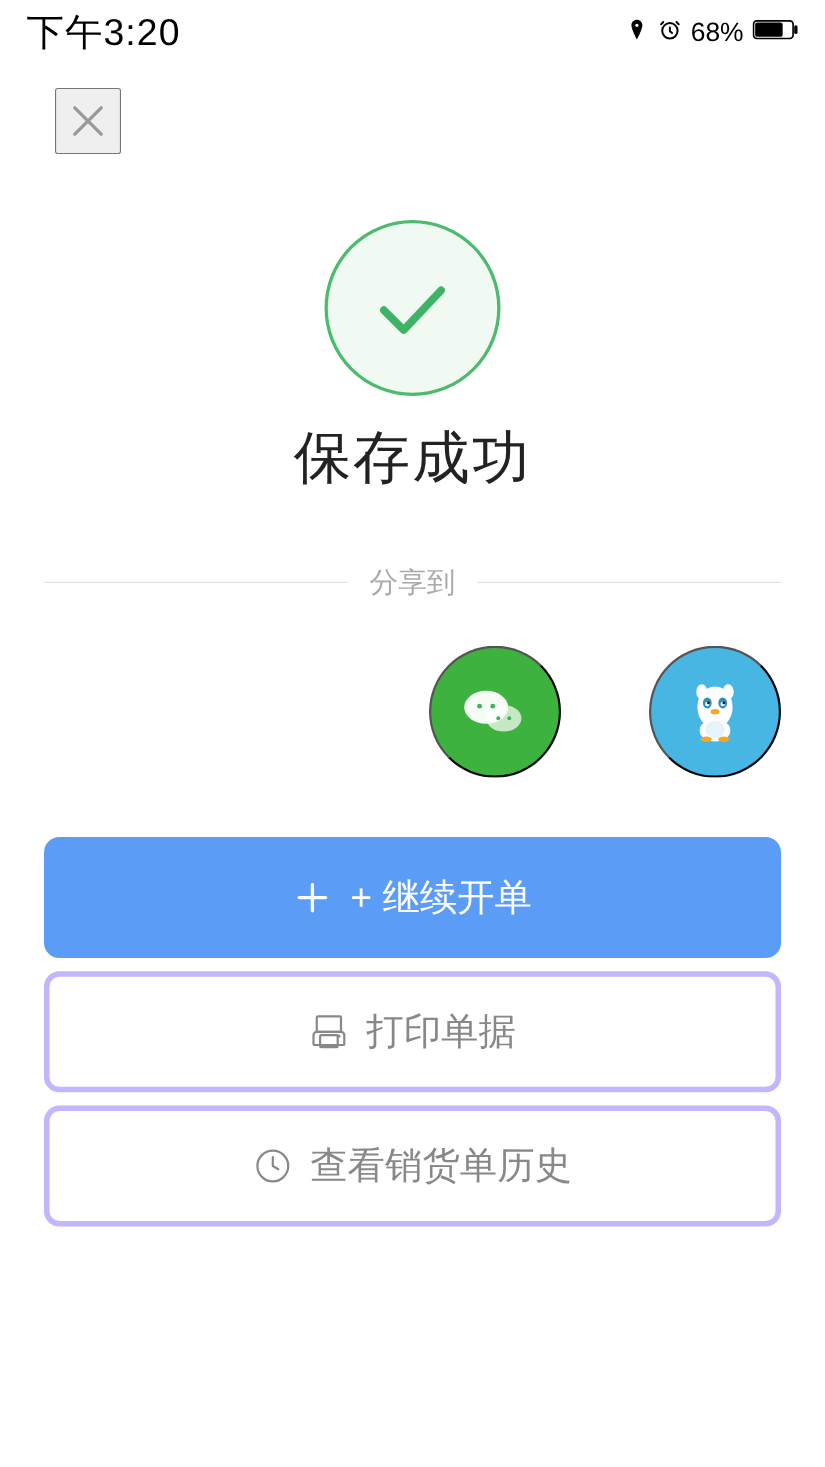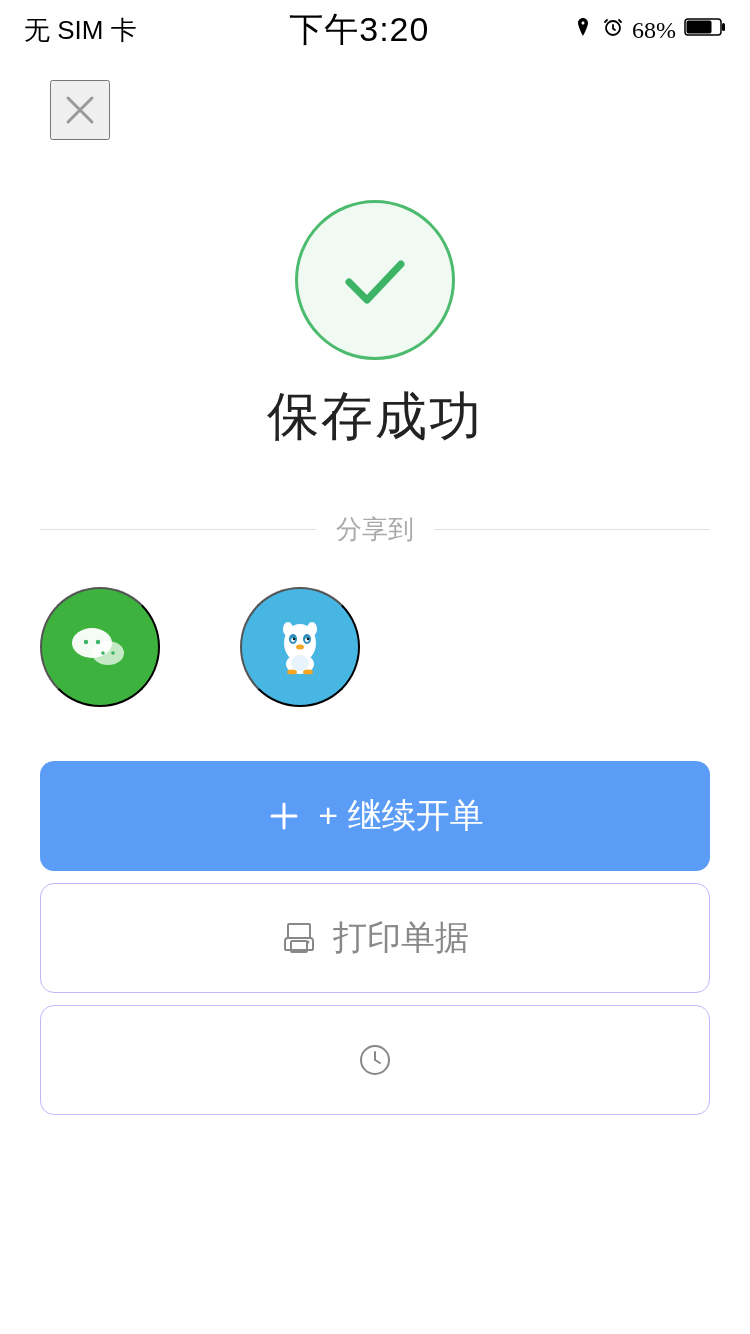--- a/index.html
+++ b/index.html
@@ -42,21 +42,20 @@
       color: #000;
       letter-spacing: 1px;
     }
 
     .status-right {
       display: flex;
       align-items: center;
       gap: 8px;
       font-size: 24px;
       color: #000;
-      font-family: Liberation Serif, serif;
     }
 
     
     .main-content {
       flex: 1;
       display: flex;
       flex-direction: column;
       align-items: center;
       padding: 0 40px;
     }
@@ -105,21 +104,21 @@
       color: #222;
       letter-spacing: 2px;
     }
 
     
     .share-section {
       width: 100%;
       margin-top: 60px;
       display: flex;
       flex-direction: column;
-      align-items: flex-start;
+      align-items: flex-end;
     }
 
     .share-divider {
       width: 100%;
       display: flex;
       align-items: center;
       gap: 20px;
       margin-bottom: 40px;
     }
 
@@ -188,44 +187,33 @@
 
     .action-btn-primary {
       background: #5b9cf6;
       color: #ffffff;
       font-weight: 400;
     }
 
     .action-btn-secondary {
       background: #ffffff;
       color: #888;
-      border: 1px solid #c4b5fd;
+      border: 5px solid #c4b5fd;
       font-weight: 400;
     }
 
     .action-btn svg {
       width: 36px;
       height: 36px;
     }
   </style>
 </head>
 <body>
 
 <div class="status-bar">
-  <div class="status-left">
-    <span>无 SIM 卡</span>
-
-    <span>
-      <svg viewBox="0 0 28 28" fill="none" xmlns="http://www.w3.org/2000/svg">
-        <path d="M14 22a2 2 0 1 1 0-4 2 2 0 0 1 0 4z" fill="#000"></path>
-        <path d="M7 15.5C9 13.5 11.4 12.3 14 12.3s5 1.2 7 3.2" stroke="#000" stroke-width="2.2" stroke-linecap="round" fill="none"></path>
-        <path d="M3 11C6.2 7.8 9.9 6 14 6s7.8 1.8 11 5" stroke="#000" stroke-width="2.2" stroke-linecap="round" fill="none"></path>
-      </svg>
-    </span>
-  </div>
   <div class="status-center">下午3:20</div>
   <div class="status-right">
 
     <span>
       <svg width="22" height="22" viewBox="0 0 22 22" fill="none">
         <path d="M11 2C8.24 2 6 4.24 6 7c0 3.75 5 13 5 13s5-9.25 5-13c0-2.76-2.24-5-5-5zm0 6.5c-.83 0-1.5-.67-1.5-1.5S10.17 5.5 11 5.5 12.5 6.17 12.5 7 11.83 8.5 11 8.5z" fill="#000"></path>
       </svg>
     </span>
 
     <span>
@@ -333,16 +321,17 @@
         <circle cx="27" cy="22" r="1.5" fill="#888"></circle>
       </svg>
       <span>打印单据</span>
     </button>
 
     <button class="action-btn action-btn-secondary">
       <svg width="36" height="36" viewBox="0 0 36 36" fill="none">
         <circle cx="18" cy="18" r="14" stroke="#888" stroke-width="2" fill="none"></circle>
         <path d="M18 10v8l5 3" stroke="#888" stroke-width="2" stroke-linecap="round" stroke-linejoin="round"></path>
       </svg>
+      <span>查看销货单历史</span>
     </button>
   </div>
 
 </div>
 
 </body></html>

